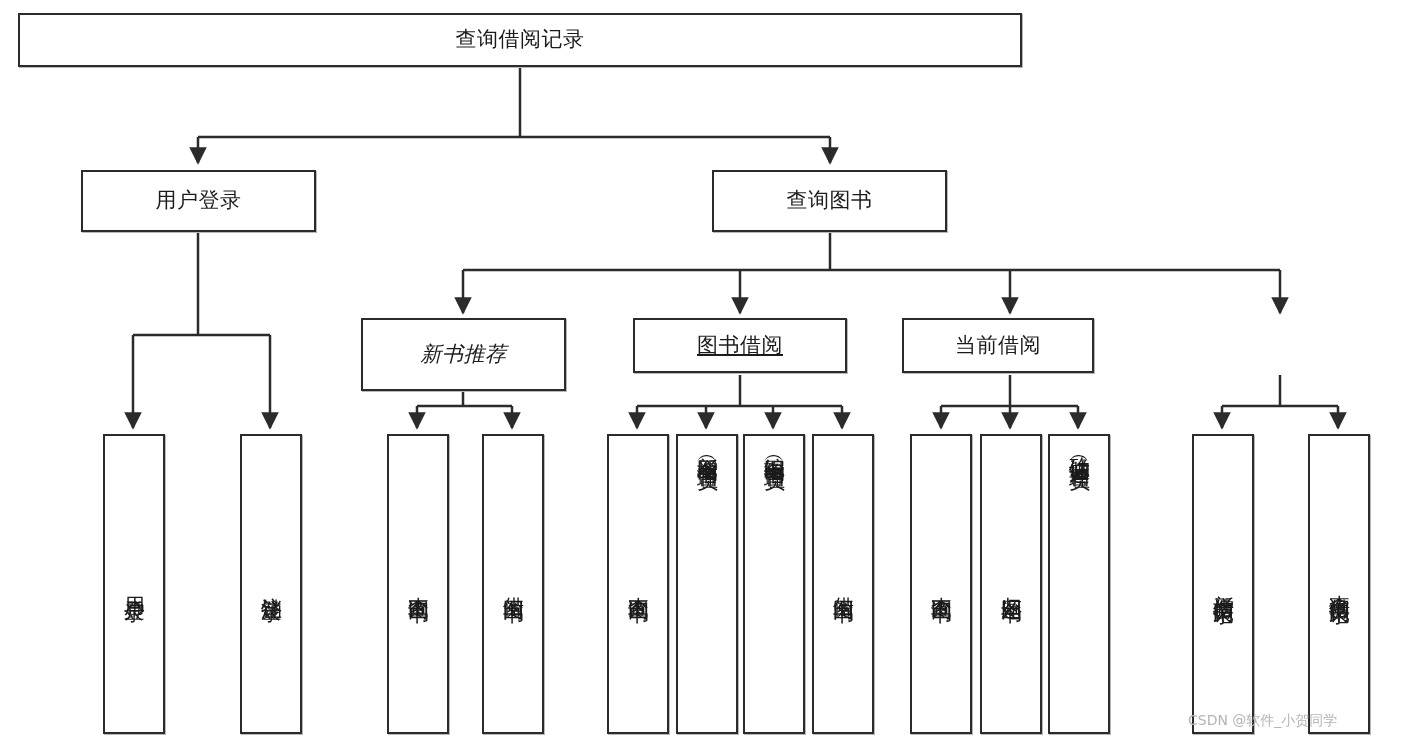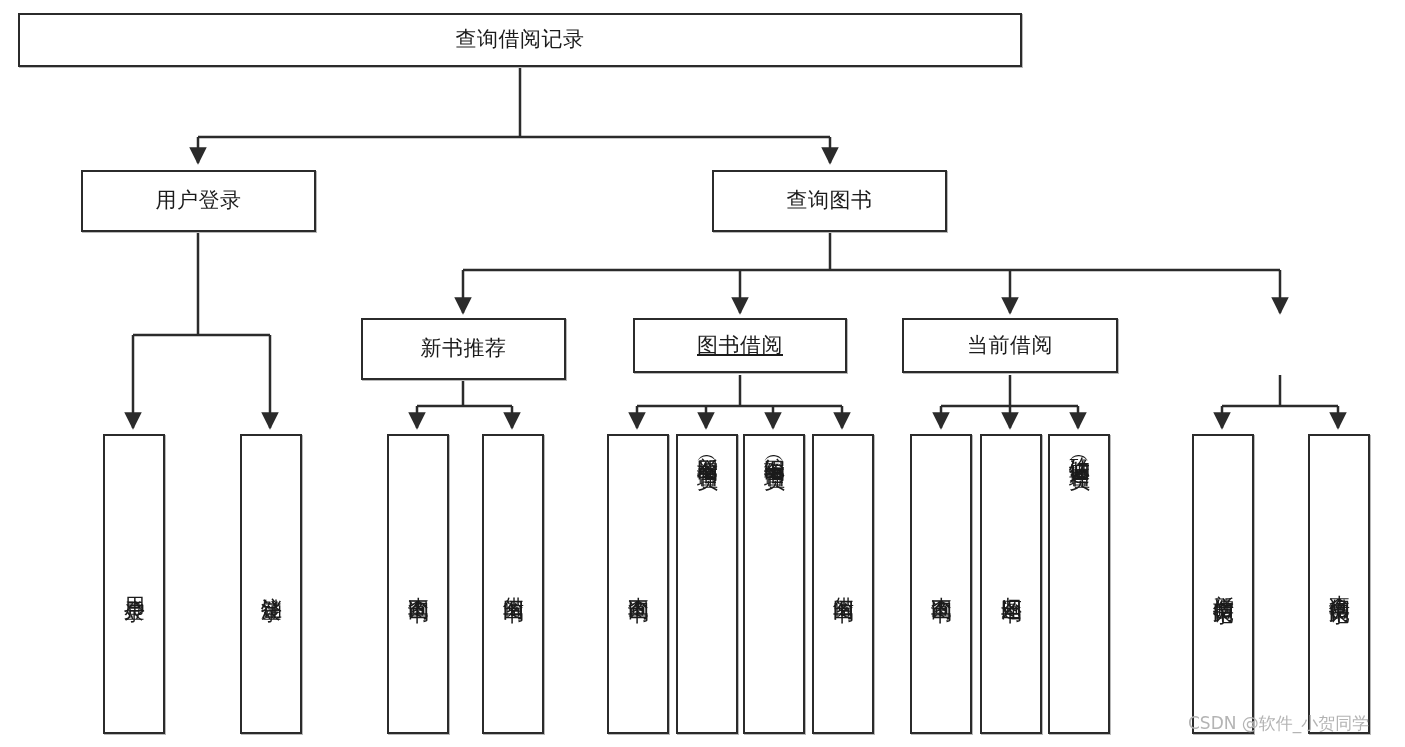--- a/index.html
+++ b/index.html
@@ -59,21 +59,21 @@
     max-height: 100%;
   }
   .vert.centerv {
     align-items: center;
     padding-top: 0;
   }
   .watermark {
     position: absolute;
     left: 1188px;
     top: 712px;
-    font-size: 17px;
+    font-size: 14px;
     color: #b4b4b4;
     white-space: nowrap;
     font-family: "DejaVu Sans", "Liberation Sans", sans-serif;
   }
 </style>
 </head>
 <body>
 
 <div id="stage">
 
@@ -131,27 +131,27 @@
     <span class="node-label">查询借阅记录</span>
   </div>
 
   <div class="node horiz" style="left:81px; top:170px; width:235px; height:62px;">
     <span class="node-label">用户登录</span>
   </div>
   <div class="node horiz" style="left:712px; top:170px; width:235px; height:62px;">
     <span class="node-label">查询图书</span>
   </div>
 
-  <div class="node horiz" style="left:361px; top:318px; width:205px; height:62px;">
+  <div class="node horiz" style="left:361px; top:318px; width:205px; height:73px;font-style:italic;">
     <span class="node-label">新书推荐</span>
   </div>
   <div class="node horiz" style="left:633px; top:318px; width:214px; height:55px;text-decoration:underline;">
     <span class="node-label">图书借阅</span>
   </div>
-  <div class="node horiz" style="left:902px; top:318px; width:216px; height:55px;">
+  <div class="node horiz" style="left:902px; top:318px; width:192px; height:55px;">
     <span class="node-label">当前借阅</span>
   </div>
 
   <div class="node vert centerv" style="left:103px; top:434px; width:62px; height:300px;">
     <span class="node-label">用户登录</span>
   </div>
   <div class="node vert centerv" style="left:240px; top:434px; width:62px; height:300px;">
     <span class="node-label">注销登录</span>
   </div>
 

